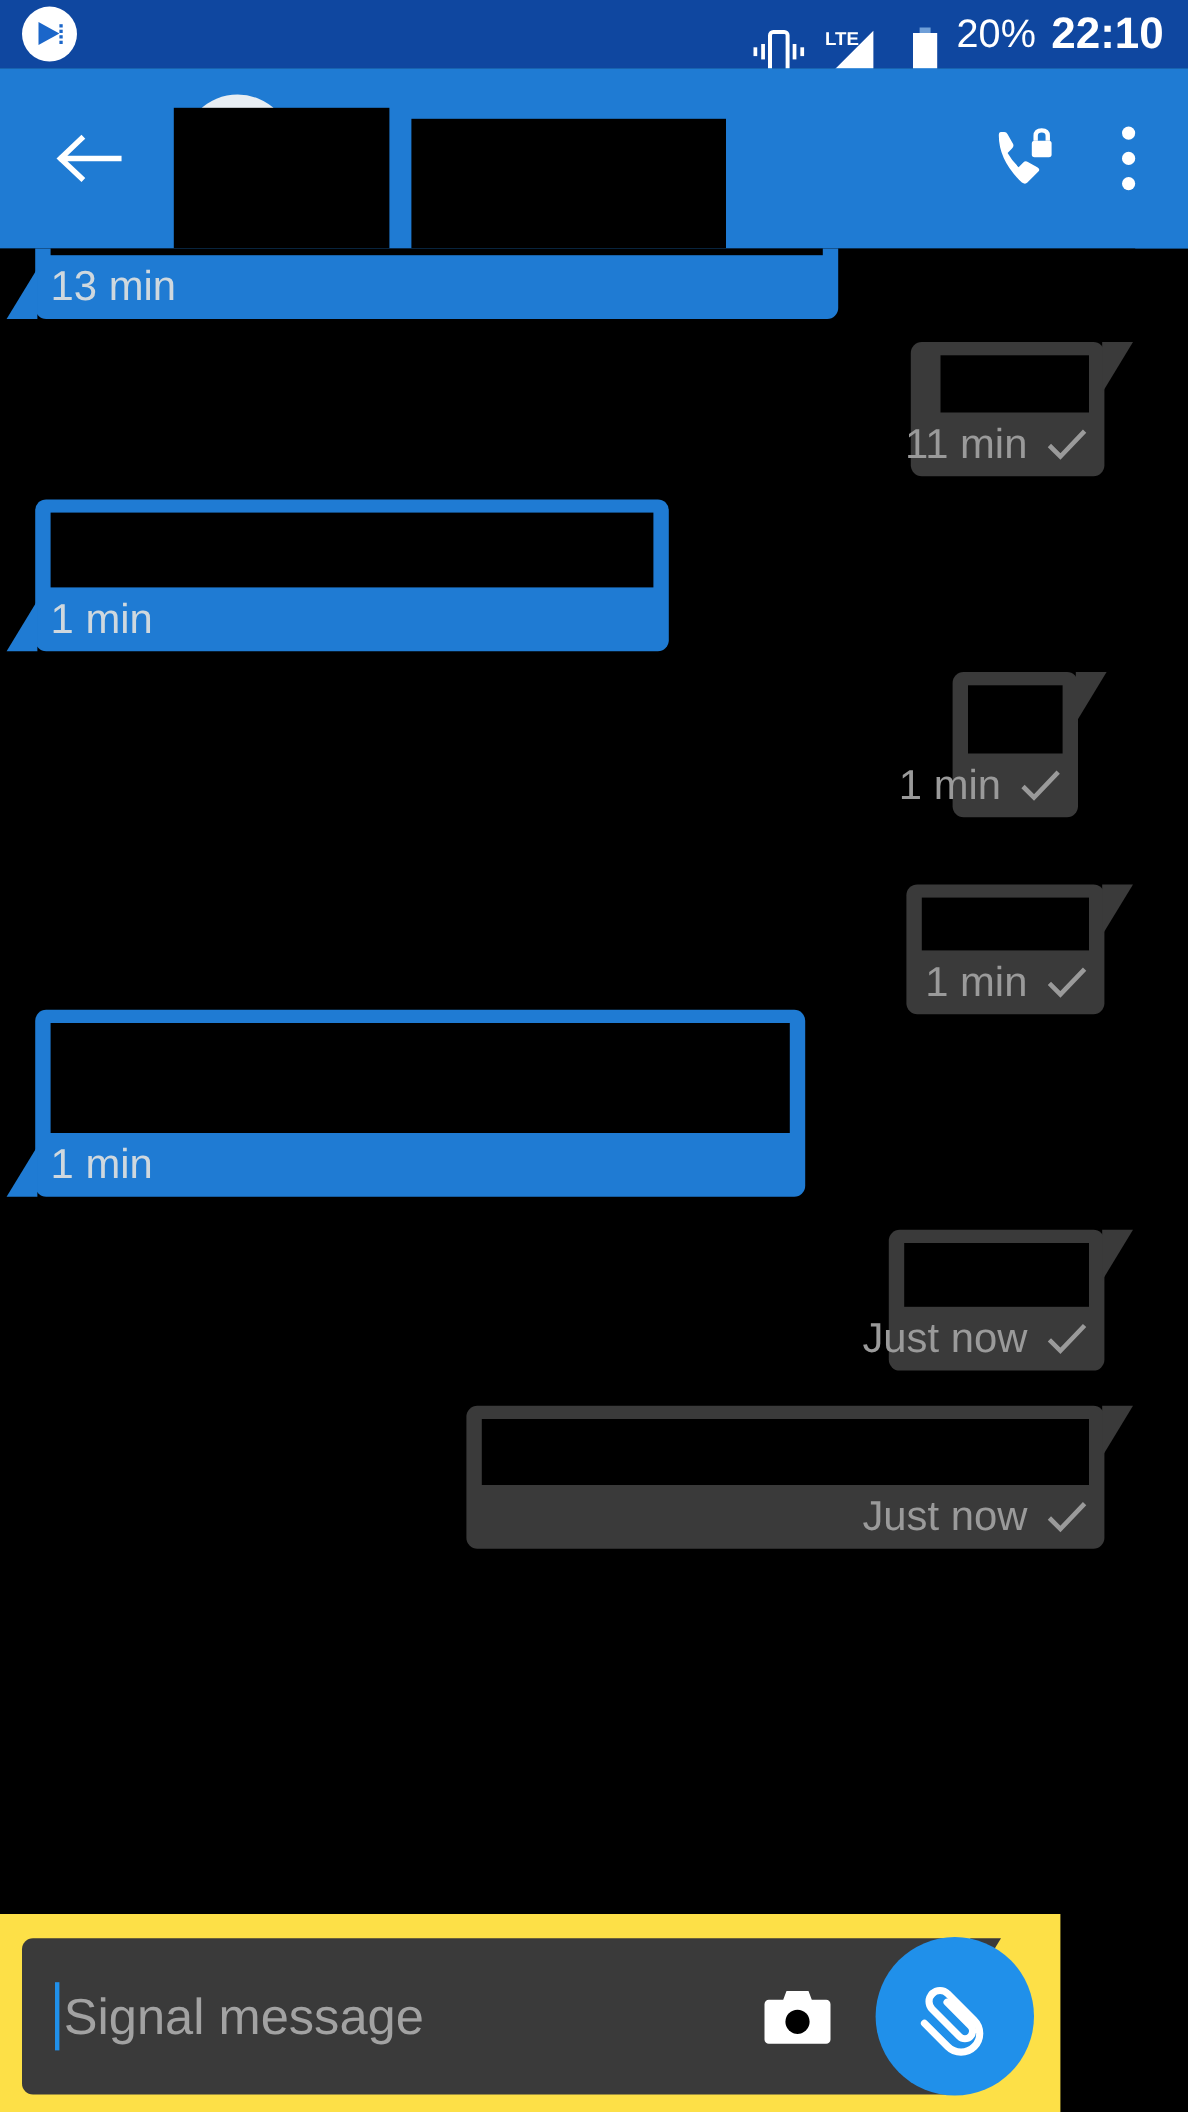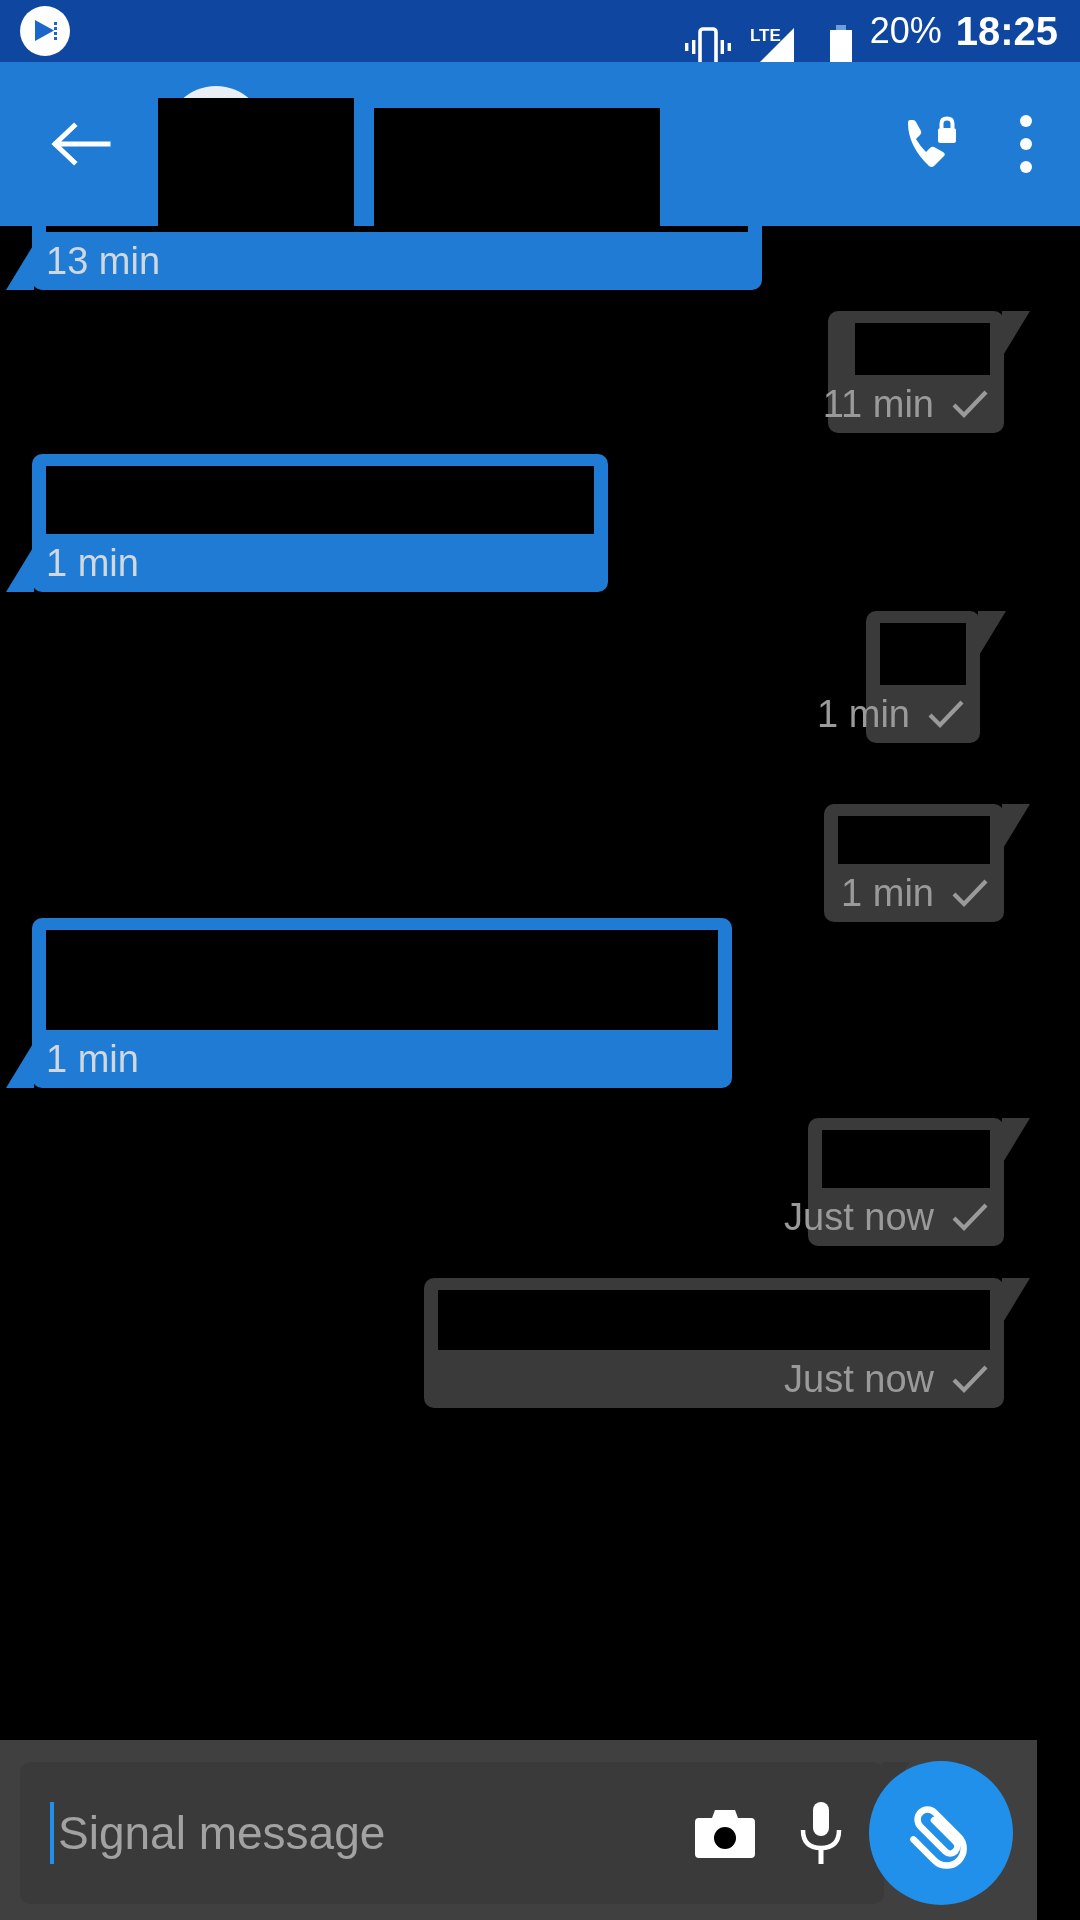--- a/index.html
+++ b/index.html
@@ -209,23 +209,23 @@
     color: #cfd8de;
     font-weight: normal;
   }
   .bubble.recv .ts { color: #9a9a9a; }
   .check { margin-left: 16px; display: inline-flex; align-items: center; }
 
   
   .compose {
     position: absolute;
     left: 0; bottom: 0;
-    width: 1037px;
+    width: 964px;
     height: 180px;
-    background: #404040;
+    background: #fde047;
   }
   .compose-field {
     position: absolute;
     left: 20px;
     top: 22px;
     width: 864px;
     height: 142px;
     background: #3a3a3a;
     border-radius: 10px;
     display: flex;
@@ -312,21 +312,21 @@
       </span>
 
       <span class="status-icon" style="margin-left:16px;">
         <svg width="30" height="46" viewBox="0 0 30 46" aria-hidden="true">
           <rect x="10" y="1" width="10" height="5" fill="#6f9fd8"></rect>
           <rect x="4" y="6" width="22" height="37" fill="#ffffff"></rect>
         </svg>
       </span>
 
       <span class="status-text battery-pct">20%</span>
-      <span class="status-text clock">18:25</span>
+      <span class="status-text clock">22:10</span>
     </div>
   </div>
 
   <div class="app-bar">
     <div class="back-btn">
       <svg width="62" height="56" viewBox="0 0 62 56" aria-hidden="true">
         <path d="M58 28 L6 28 M24 10 L5 28 L24 46" fill="none" stroke="#ffffff" stroke-width="5" stroke-linecap="square" stroke-linejoin="miter"></path>
       </svg>
     </div>
 

